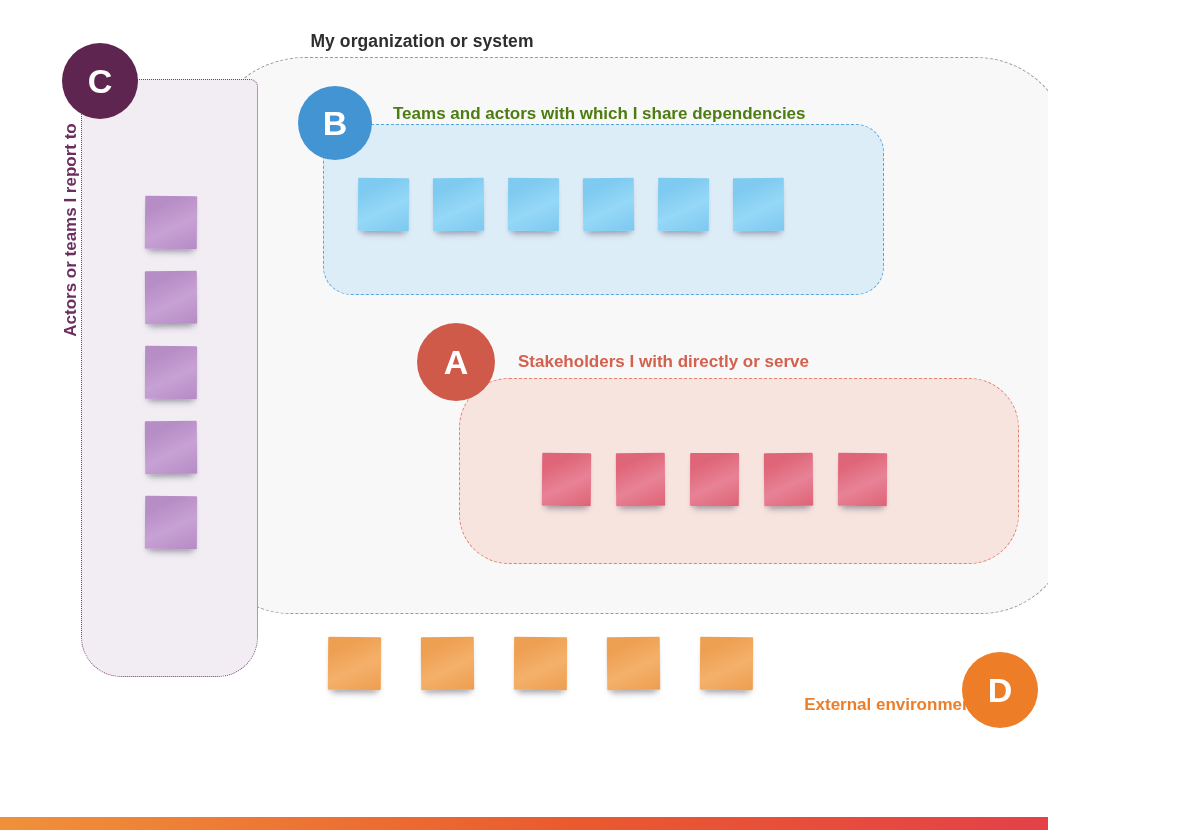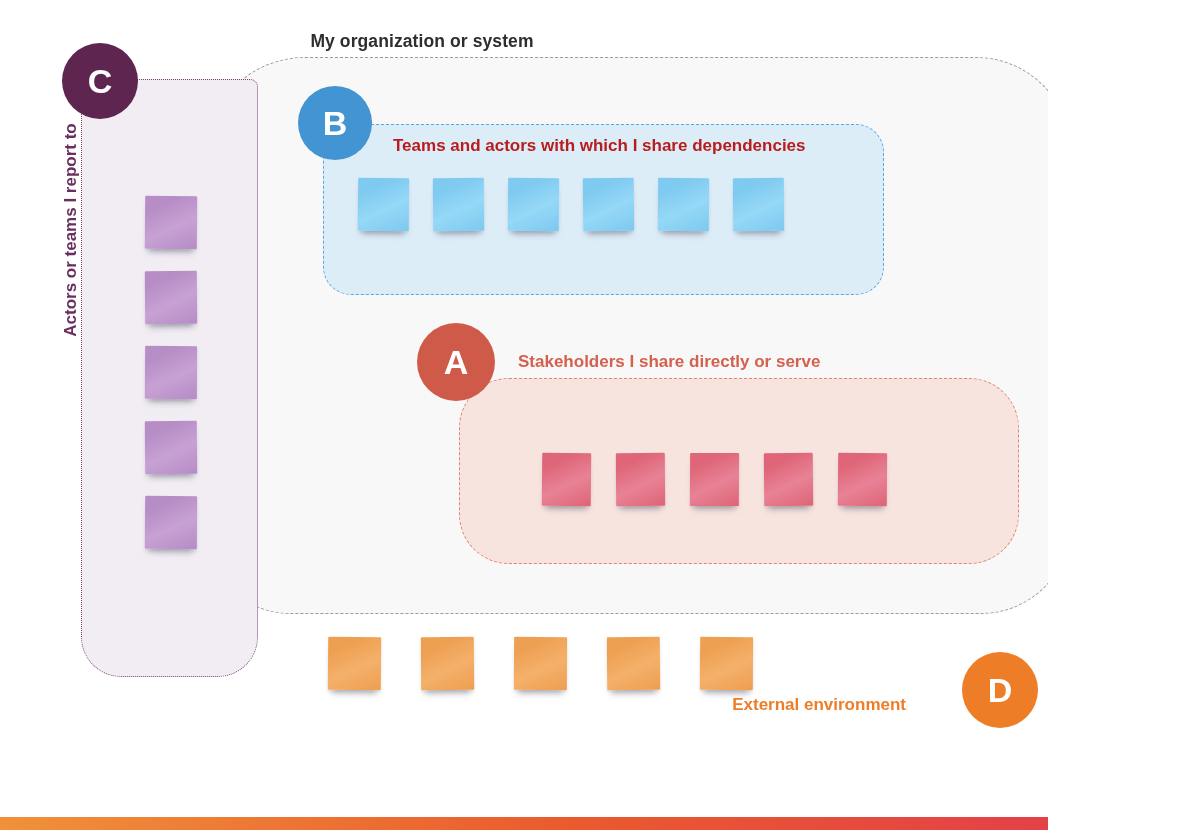--- a/index.html
+++ b/index.html
@@ -34,21 +34,21 @@
   .region-c{
     position:absolute;left:81px;top:79px;width:175px;height:596px;
     border:1.6px dotted;border-radius:8px 8px 40px 40px;z-index:3;
   }
   .label-c{
     position:absolute;left:71px;top:230px;
     transform:translate(-50%,-50%) rotate(-90deg);
     font-size:17px;font-weight:600;white-space:nowrap;z-index:6;
   }
   
-  .label-d{position:absolute;left:906px;top:695px;transform:translateX(-100%);font-size:17px;font-weight:600;z-index:6;white-space:nowrap;}
+  .label-d{position:absolute;left:978px;top:695px;transform:translateX(-100%);font-size:17px;font-weight:600;z-index:6;white-space:nowrap;}
   
   .badge{
     position:absolute;border-radius:50%;color:#ffffff;z-index:5;
     display:flex;align-items:center;justify-content:center;
     font-size:34px;font-weight:700;
   }
   .badge-c{left:62px;top:43px;width:76px;height:76px;}
   .badge-b{left:298px;top:86px;width:74px;height:74px;}
   .badge-a{left:417px;top:323px;width:78px;height:78px;}
   .badge-d{left:962px;top:652px;width:76px;height:76px;}
@@ -75,35 +75,35 @@
 </head>
 <body>
 
 <div class="canvas">
 
   <div class="org-region" style="background-color: rgb(248, 248, 249); border-color: rgb(154, 154, 160);"></div>
 
   <div class="org-title" style="color: rgb(46, 46, 46);">My organization or system</div>
 
   <div class="region-b" style="background-color: rgb(221, 237, 248); border-color: rgb(87, 168, 224);"></div>
-  <div class="label-b" style="color: #b91c1c; margin-top: 32px;">Teams and actors with which I share dependencies</div>
+  <div class="label-b" style="color: #4d7c0f;">Teams and actors with which I share dependencies</div>
   <div class="badge badge-b" style="background-color: rgb(66, 148, 211);">
     <span>B</span>
   </div>
   <div class="stickies stickies-b">
       <div class="sticky" style="background: linear-gradient(155deg, rgb(127, 202, 240) 22%, rgb(149, 216, 247) 58%, rgb(127, 202, 240) 96%); transform: rotate(0.5deg);"></div>
       <div class="sticky" style="background: linear-gradient(155deg, rgb(127, 202, 240) 22%, rgb(149, 216, 247) 58%, rgb(127, 202, 240) 96%); transform: rotate(-0.4deg);"></div>
       <div class="sticky" style="background: linear-gradient(155deg, rgb(127, 202, 240) 22%, rgb(149, 216, 247) 58%, rgb(127, 202, 240) 96%); transform: rotate(0.3deg);"></div>
       <div class="sticky" style="background: linear-gradient(155deg, rgb(127, 202, 240) 22%, rgb(149, 216, 247) 58%, rgb(127, 202, 240) 96%); transform: rotate(-0.5deg);"></div>
       <div class="sticky" style="background: linear-gradient(155deg, rgb(127, 202, 240) 22%, rgb(149, 216, 247) 58%, rgb(127, 202, 240) 96%); transform: rotate(0.4deg);"></div>
       <div class="sticky" style="background: linear-gradient(155deg, rgb(127, 202, 240) 22%, rgb(149, 216, 247) 58%, rgb(127, 202, 240) 96%); transform: rotate(-0.3deg);"></div>
     </div>
 
   <div class="region-a" style="background-color: rgb(248, 228, 223); border-color: rgb(226, 132, 111);"></div>
-  <div class="label-a" style="color: rgb(212, 96, 78);">Stakeholders I share directly or serve</div>
+  <div class="label-a" style="color: rgb(212, 96, 78);">Stakeholders I with directly or serve</div>
   <div class="badge badge-a" style="background-color: rgb(208, 90, 73);">
     <span>A</span>
   </div>
   <div class="stickies stickies-a">
       <div class="sticky" style="background: linear-gradient(155deg, rgb(223, 102, 120) 22%, rgb(232, 130, 150) 58%, rgb(223, 102, 120) 96%); transform: rotate(0.5deg);"></div>
       <div class="sticky" style="background: linear-gradient(155deg, rgb(223, 102, 120) 22%, rgb(232, 130, 150) 58%, rgb(223, 102, 120) 96%); transform: rotate(-0.4deg);"></div>
       <div class="sticky" style="background: linear-gradient(155deg, rgb(223, 102, 120) 22%, rgb(232, 130, 150) 58%, rgb(223, 102, 120) 96%); transform: rotate(0.3deg);"></div>
       <div class="sticky" style="background: linear-gradient(155deg, rgb(223, 102, 120) 22%, rgb(232, 130, 150) 58%, rgb(223, 102, 120) 96%); transform: rotate(-0.5deg);"></div>
       <div class="sticky" style="background: linear-gradient(155deg, rgb(223, 102, 120) 22%, rgb(232, 130, 150) 58%, rgb(223, 102, 120) 96%); transform: rotate(0.4deg);"></div>
     </div>

